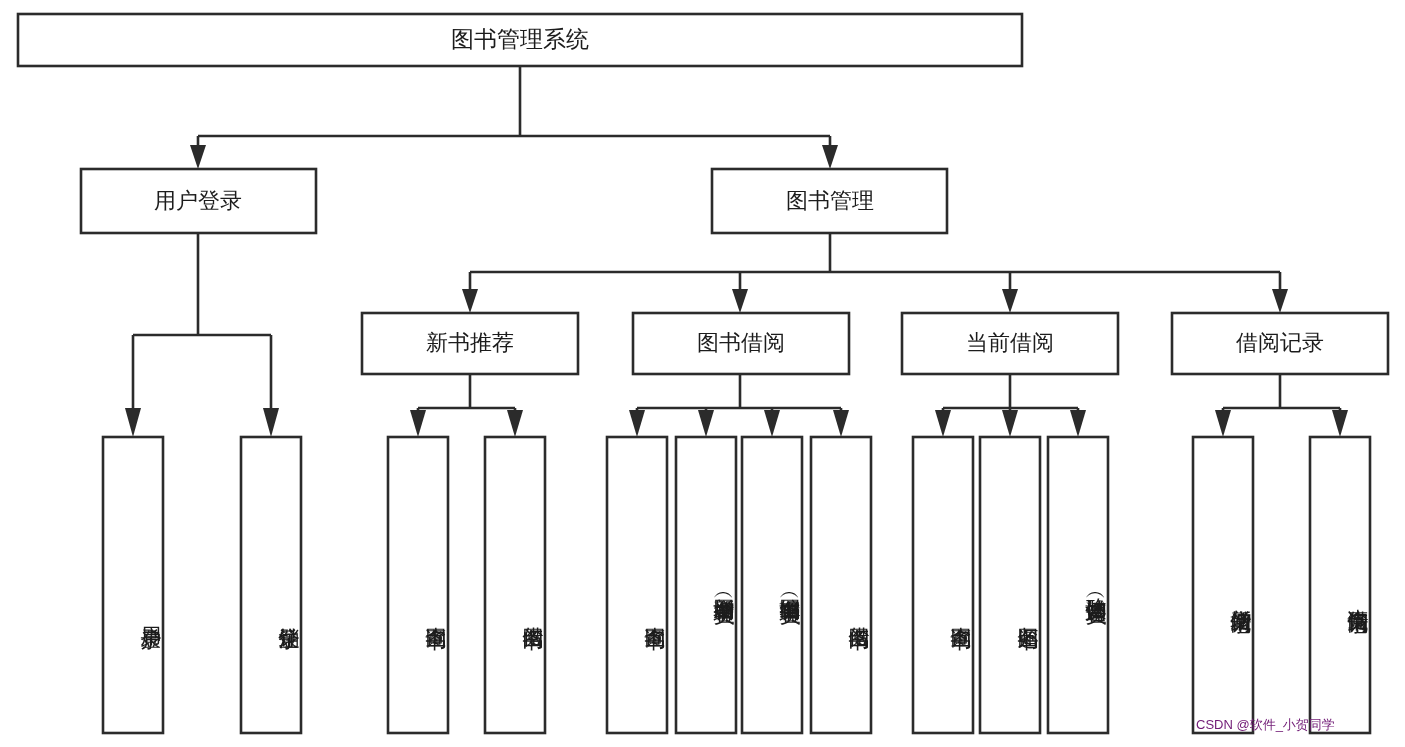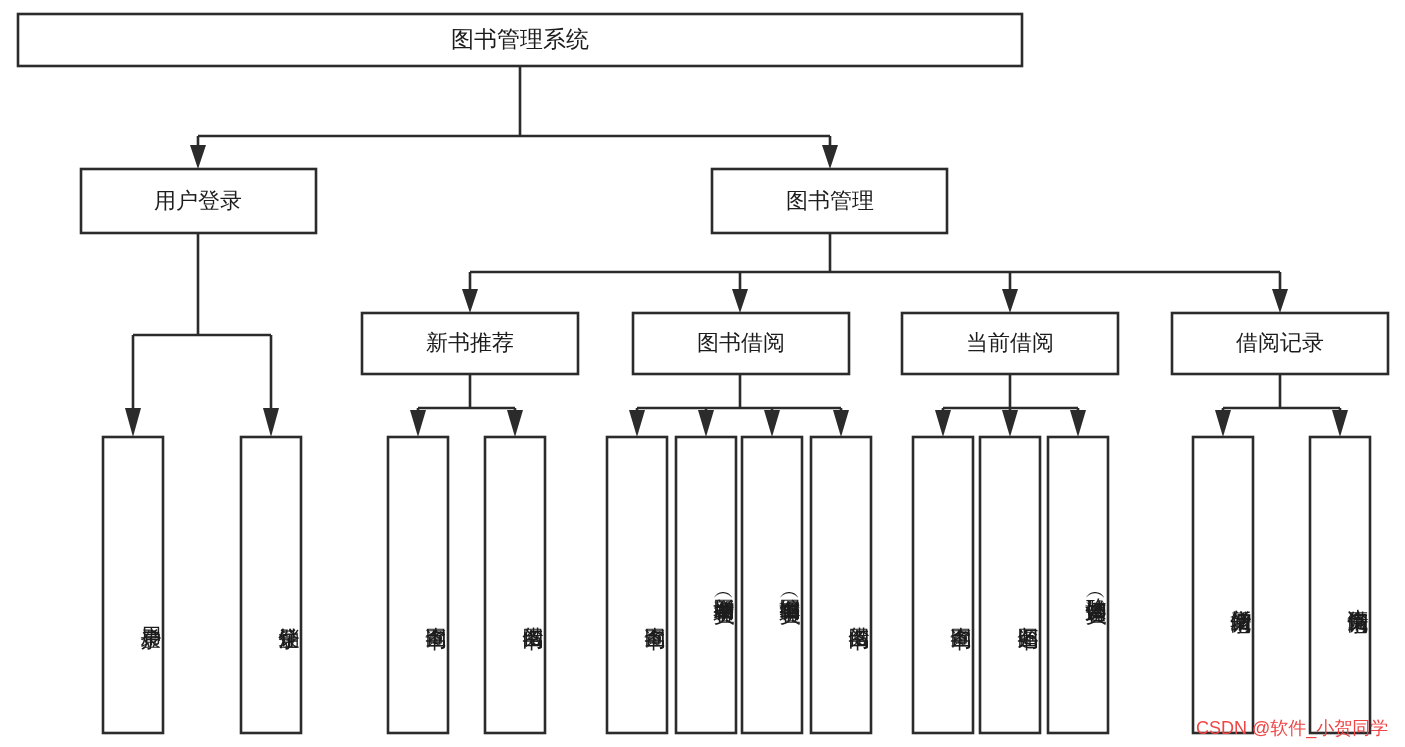--- a/index.html
+++ b/index.html
@@ -66,22 +66,22 @@
     letter-spacing: 1px;
     display: flex;
     align-items: flex-start;
     justify-content: center;
     white-space: nowrap;
     pointer-events: none;
   }
   .watermark {
     position: absolute;
     font-family: "Liberation Sans", "DejaVu Sans", sans-serif;
-    font-size: 18px;
-    color: #ef4444;
+    font-size: 13px;
+    color: #701a75;
     white-space: nowrap;
   }
 </style>
 </head>
 <body>
 
 <div id="diagram-root">
 
   <svg id="flow" viewBox="0 0 1405 747" xmlns="http://www.w3.org/2000/svg">
 

